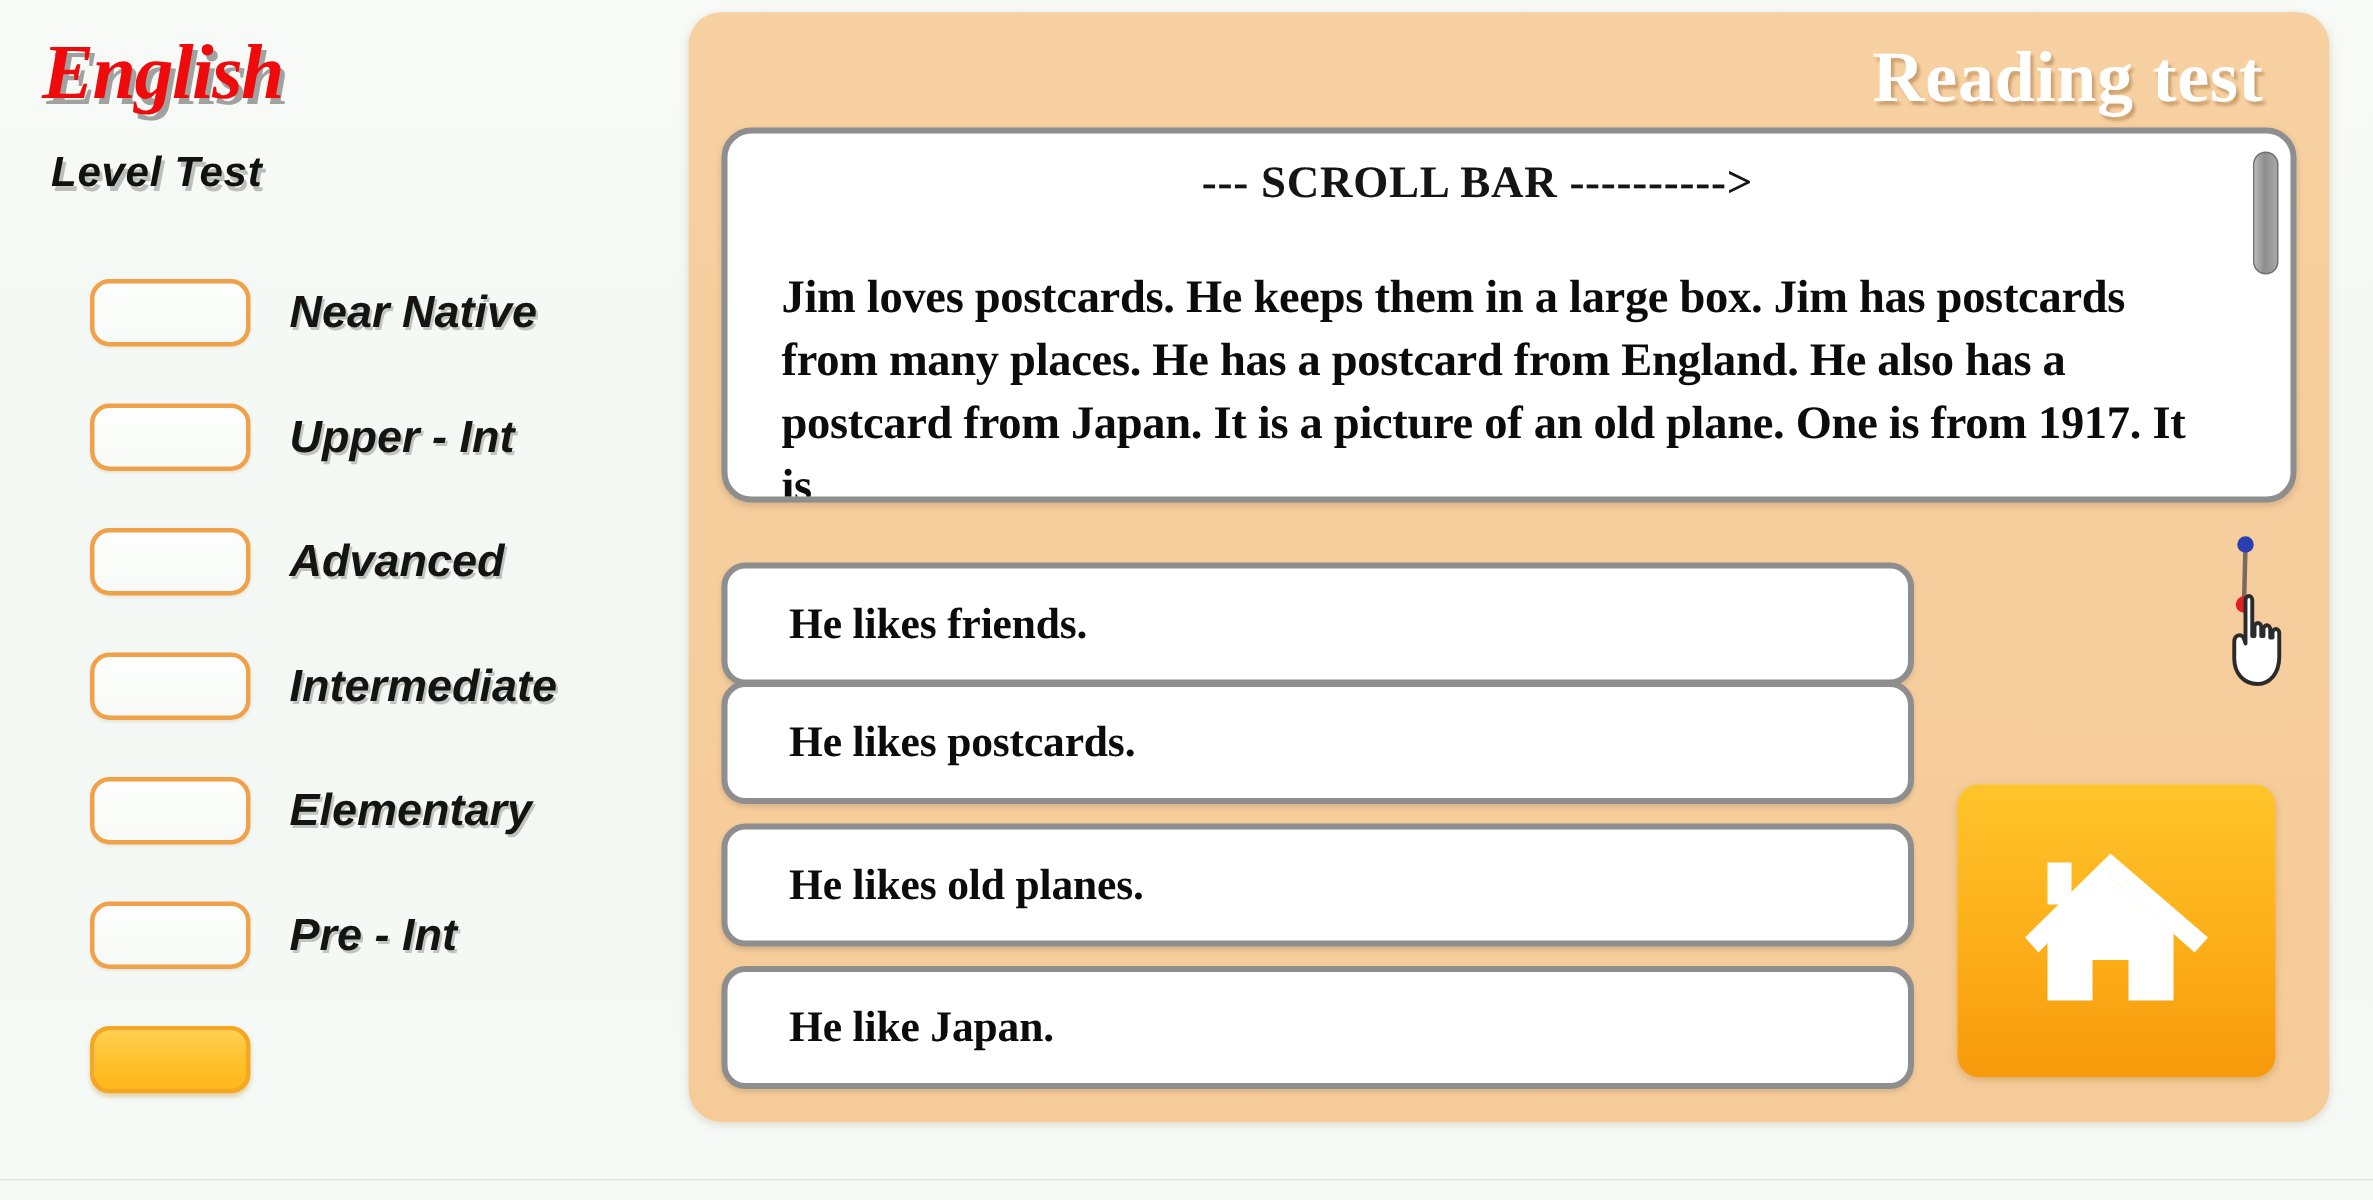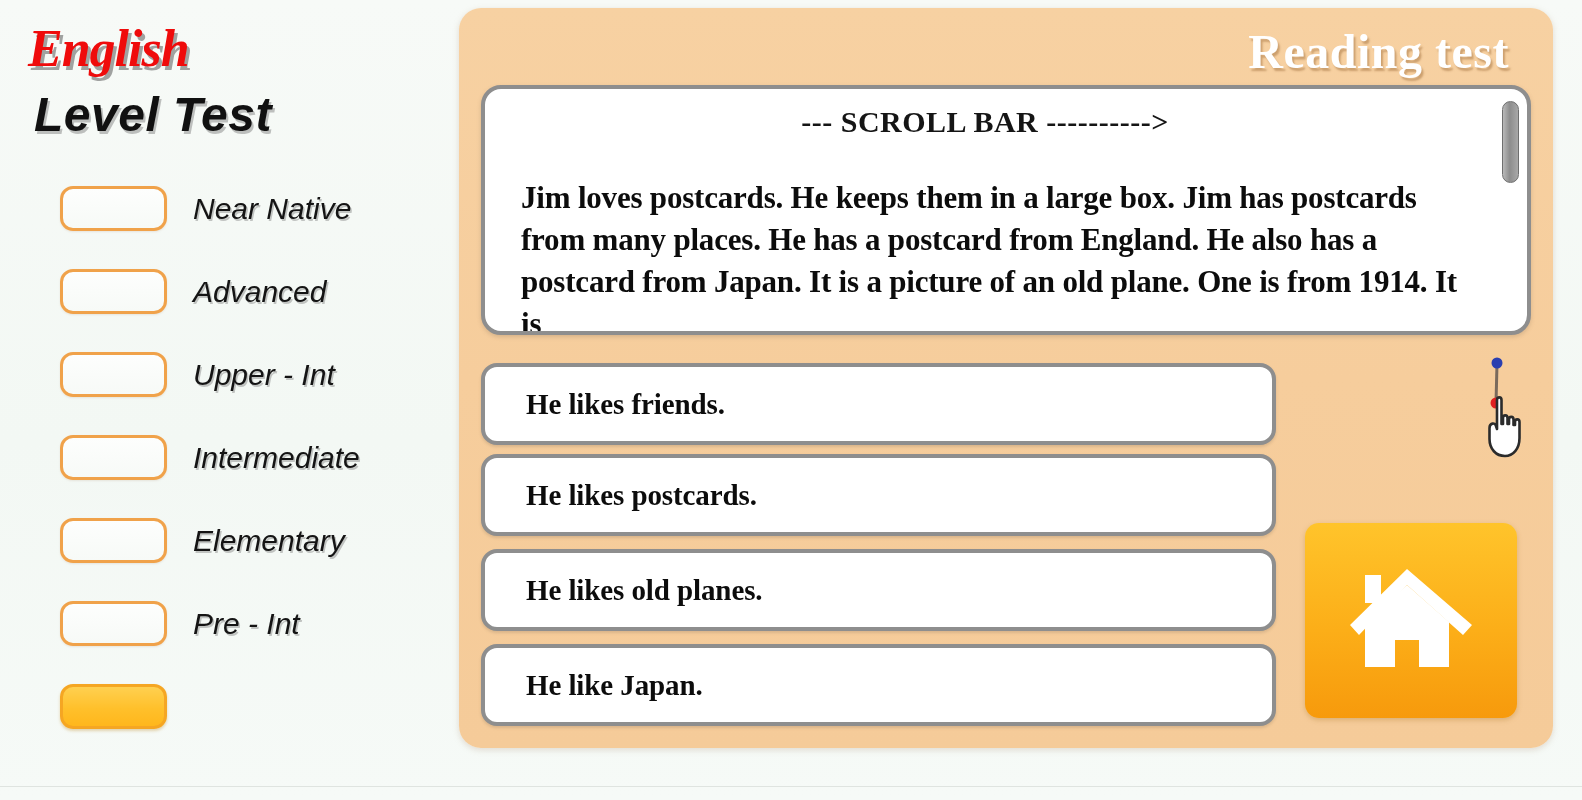--- a/index.html
+++ b/index.html
@@ -62,21 +62,21 @@
     text-shadow: 3px 4px 0 rgba(90,90,90,0.55);
     white-space: nowrap;
   }
   .logo-level {
     position: absolute;
     left: 34px;
     top: 86px;
     font-family: "Liberation Sans", "DejaVu Sans", sans-serif;
     font-style: italic;
     font-weight: bold;
-    font-size: 48px;
+    font-size: 28px;
     line-height: 42px;
     color: #111111;
     letter-spacing: 0.5px;
     text-shadow: 2px 3px 0 rgba(120,120,120,0.45);
     white-space: nowrap;
   }
 
   #level-list {
     position: absolute;
     left: 0;
@@ -106,21 +106,21 @@
   }
   .level-label {
     position: absolute;
     left: 193px;
     top: 2px;
     height: 45px;
     display: flex;
     align-items: center;
     font-family: "Liberation Sans", "DejaVu Sans", sans-serif;
     font-style: italic;
-    font-weight: normal;
+    font-weight: bold;
     font-size: 30px;
     color: #141414;
     text-shadow: 1.5px 2px 0 rgba(130,130,130,0.45);
     white-space: nowrap;
   }
 
   
   #right-panel {
     position: absolute;
     left: 459px;
@@ -276,26 +276,26 @@
 
     <div id="level-list">
 
       <div class="level-row">
         <div class="level-box"></div>
         <div class="level-label">Near Native</div>
       </div>
 
       <div class="level-row">
         <div class="level-box"></div>
+        <div class="level-label">Upper - Int</div>
+      </div>
+
+      <div class="level-row">
+        <div class="level-box"></div>
         <div class="level-label">Advanced</div>
-      </div>
-
-      <div class="level-row">
-        <div class="level-box"></div>
-        <div class="level-label">Upper - Int</div>
       </div>
 
       <div class="level-row">
         <div class="level-box"></div>
         <div class="level-label">Intermediate</div>
       </div>
 
       <div class="level-row">
         <div class="level-box"></div>
         <div class="level-label">Elementary</div>
@@ -312,29 +312,29 @@
 
     </div>
   </div>
 
   <div id="right-panel">
 
     <div id="panel-title">Reading test</div>
 
     <div id="passage-box">
       <div id="scroll-hint">--- SCROLL BAR ----------&gt;</div>
-      <div id="passage-text">Jim loves  postcards. He keeps them in a large box. Jim has postcards from many places. He  has a postcard from England. He also has a postcard from Japan. It is a picture of an old plane. One is from 1914. It is</div>
+      <div id="passage-text">Jim loves  postcards. He keeps them in a large box. Jim has postcards from many places. He  has a postcard from England. He also has a postcard from Japan. It is a picture of an old plane. One is from 1917. It is</div>
       <div id="passage-scrollbar">
         <div id="passage-thumb"></div>
       </div>
     </div>
 
     <div id="options">
 
-      <div class="option-box" style="top:0px;text-align:right;">
+      <div class="option-box" style="top:12px;text-align:right;">
         <div class="option-text">He likes friends.</div>
       </div>
 
       <div class="option-box" style="top:91px;">
         <div class="option-text">He likes postcards.</div>
       </div>
 
       <div class="option-box" style="top:186px;">
         <div class="option-text">He likes old planes.</div>
       </div>

